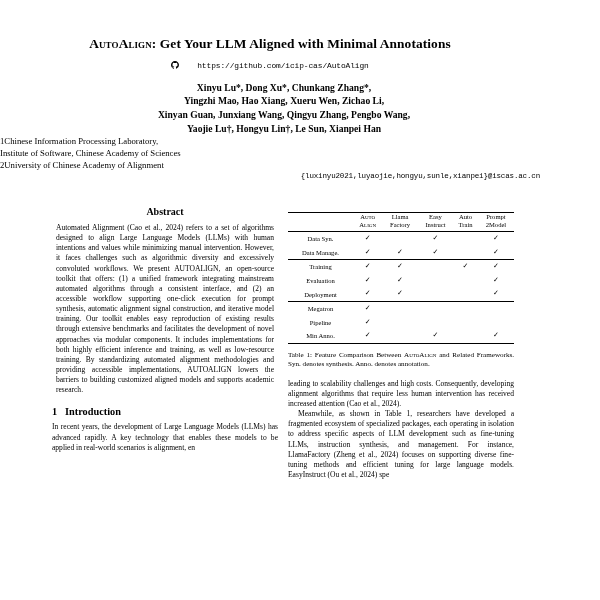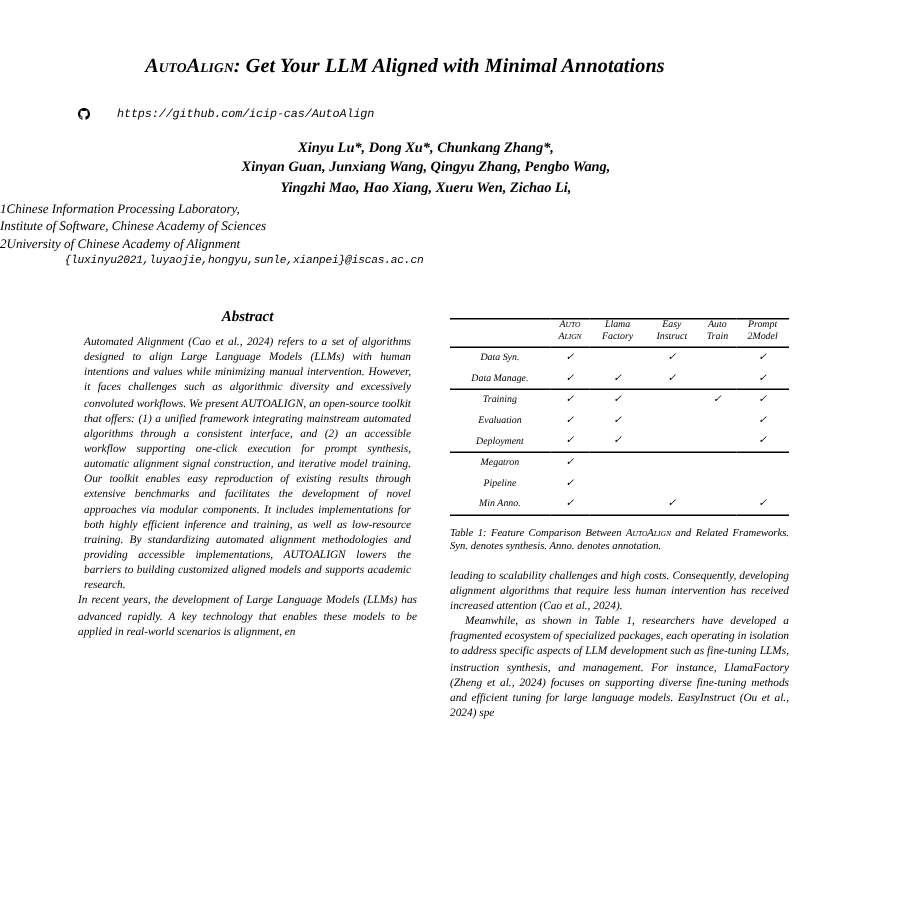--- a/index.html
+++ b/index.html
@@ -13,44 +13,43 @@
     overflow: hidden;
     font-family: "Liberation Serif", "DejaVu Serif", serif;
     color: #000000;
   }
   .page {
     position: relative;
     width: 540px;
     height: 600px;
     padding: 0;
     box-sizing: border-box;
-    font-style: italic;
   }
 
   
   .titleblock {
     padding: 36px 52px 0 52px;
     text-align: center;
   }
   .paper-title {
     font-size: 13.4px;
     font-weight: bold;
     line-height: 1.25;
     letter-spacing: 0.1px;
   }
   .sc {
     font-variant: small-caps;
   }
   .repo-line {
-    margin-top: 19px;
+    margin-top: 8px;
     font-family: "Liberation Mono", "DejaVu Sans Mono", monospace;
     font-size: 7.9px;
     display: flex;
     align-items: center;
-    justify-content: flex-start;
+    justify-content: center;
     gap: 18px;
     letter-spacing: -0.1px;
   }
   .gh-icon {
     display: inline-block;
     line-height: 0;
   }
 
   
   .authors {
@@ -61,36 +60,36 @@
     line-height: 1.42;
     padding-left: 28px;
   }
   .affil {
     margin-top: 1px;
     font-size: 8.7px;
     line-height: 1.34;
   }
   .emails {
     margin-top: 1px;
-    text-align: left;
+    text-align: right;
     font-family: "Liberation Mono", "DejaVu Sans Mono", monospace;
     font-size: 7.5px;
     letter-spacing: -0.15px;
     margin-left: 43px;
   }
 
   
   .columns {
     position: absolute;
     top: 206px;
     left: 0;
     width: 600px;
     height: 394px;
     display: flex;
-    gap: 22px;
+    gap: 10px;
     padding: 0 52px;
     box-sizing: border-box;
     overflow: hidden;
   }
   .col {
     width: 226px;
     overflow: hidden;
   }
 
   .abstract-head {
@@ -191,40 +190,44 @@
         <svg width="8" height="8" viewBox="0 0 16 16" aria-hidden="true">
           <path fill="#000000" d="M8 0C3.58 0 0 3.58 0 8c0 3.54 2.29 6.53 5.47 7.59.4.07.55-.17.55-.38 0-.19-.01-.82-.01-1.49-2.01.37-2.53-.49-2.69-.94-.09-.23-.48-.94-.82-1.13-.28-.15-.68-.52-.01-.53.63-.01 1.08.58 1.23.82.72 1.21 1.87.87 2.33.66.07-.52.28-.87.51-1.07-1.78-.2-3.64-.89-3.64-3.95 0-.87.31-1.59.82-2.15-.08-.2-.36-1.02.08-2.12 0 0 .67-.21 2.2.82a7.4 7.4 0 0 1 2-.27c.68 0 1.36.09 2 .27 1.53-1.04 2.2-.82 2.2-.82.44 1.1.16 1.92.08 2.12.51.56.82 1.27.82 2.15 0 3.07-1.87 3.75-3.65 3.95.29.25.54.73.54 1.48 0 1.07-.01 1.93-.01 2.2 0 .21.15.46.55.38A8.01 8.01 0 0 0 16 8c0-4.42-3.58-8-8-8Z"></path>
         </svg>
       </span>
       <span>https://github.com/icip-cas/AutoAlign</span>
     </div>
   </div>
 
   <div class="authors">
     <div>Xinyu Lu*, Dong Xu*, Chunkang Zhang*,</div>
+    <div>Yingzhi Mao, Hao Xiang, Xueru Wen, Zichao Li,</div>
     <div>Xinyan Guan, Junxiang Wang, Qingyu Zhang, Pengbo Wang,</div>
-    <div>Yingzhi Mao, Hao Xiang, Xueru Wen, Zichao Li,</div>
+    <div>Yaojie Lu†, Hongyu Lin†, Le Sun, Xianpei Han</div>
   </div>
 
   <div class="affil">
     <div>1Chinese Information Processing Laboratory,</div>
     <div>Institute of Software, Chinese Academy of Sciences</div>
     <div>2University of Chinese Academy of Alignment</div>
   </div>
 
   <div class="emails">{luxinyu2021,luyaojie,hongyu,sunle,xianpei}@iscas.ac.cn</div>
 
   <div class="columns">
 
     <div class="col">
       <div class="abstract-head">Abstract</div>
       <div class="abstract-body">
         <p class="bodytext">Automated Alignment (Cao et al., 2024) refers to a set of algorithms designed to align Large Language Models (LLMs) with human intentions and values while minimizing manual intervention. However, it faces challenges such as algorithmic diversity and excessively convoluted workflows. We present AUTOALIGN, an open-source toolkit that offers: (1) a unified framework integrating mainstream automated algorithms through a consistent interface, and (2) an accessible workflow supporting one-click execution for prompt synthesis, automatic alignment signal construction, and iterative model training. Our toolkit enables easy reproduction of existing results through extensive benchmarks and facilitates the development of novel approaches via modular components. It includes implementations for both highly efficient inference and training, as well as low-resource training. By standardizing automated alignment methodologies and providing accessible implementations, AUTOALIGN lowers the barriers to building customized aligned models and supports academic research.</p>
       </div>
 
+      <div class="section-head">
+        <span class="num">1</span><span>Introduction</span>
+      </div>
       <p class="bodytext">In recent years, the development of Large Language Models (LLMs) has advanced rapidly. A key technology that enables these models to be applied in real-world scenarios is alignment, en</p>
     </div>
 
     <div class="col">
 
       <div class="table-wrap">
         <table class="cmp">
           <thead>
             <tr class="rule-top hdr-underline">
               <th class="rh"></th>

